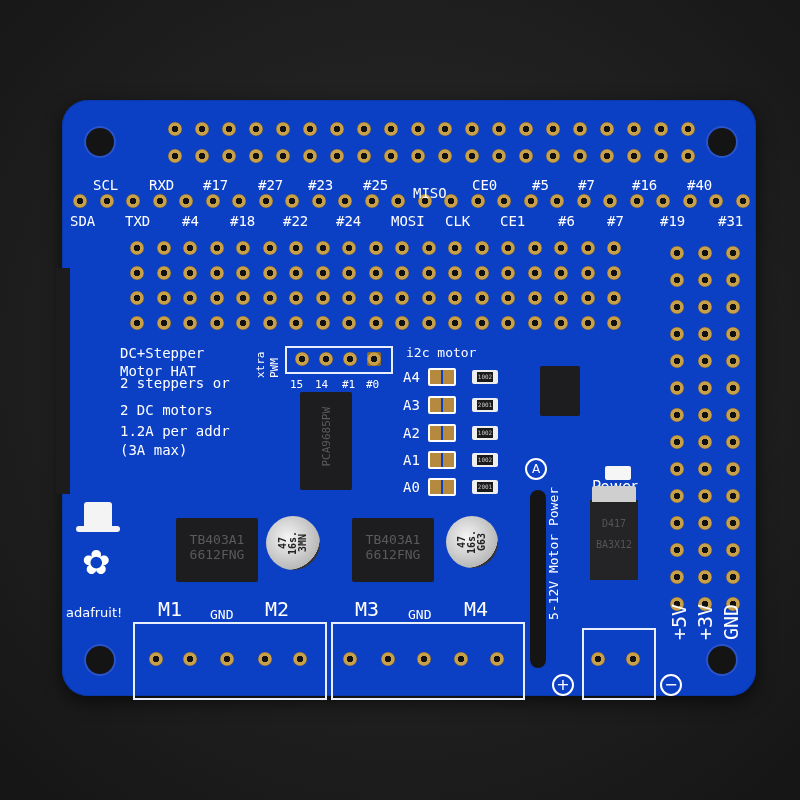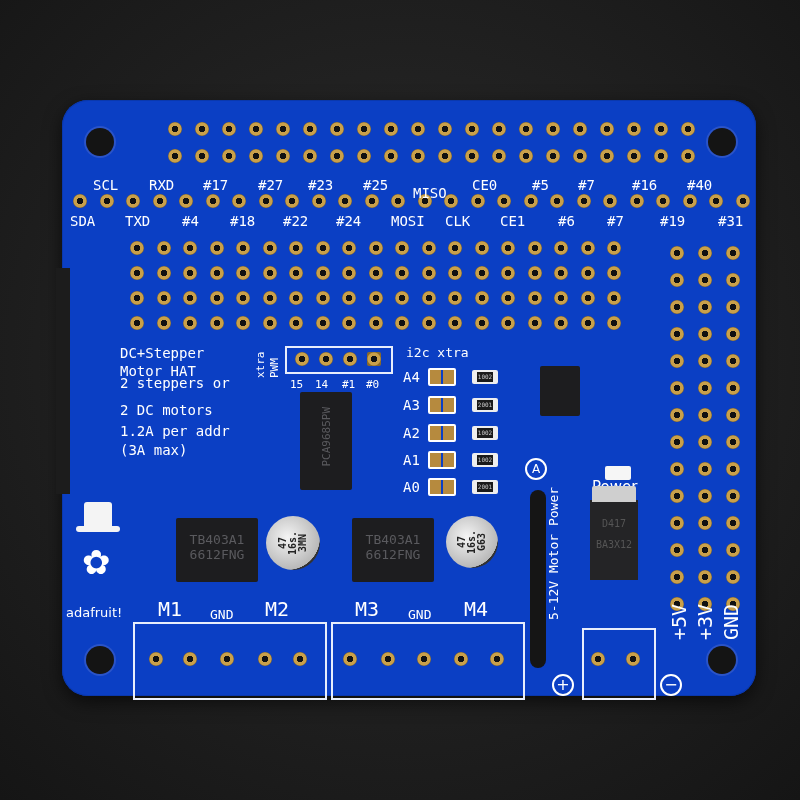--- a/index.html
+++ b/index.html
@@ -284,21 +284,21 @@
   <span class="slk small" style="left:315px;top:378px">14</span>
   <span class="slk small" style="left:342px;top:378px">#1</span>
   <span class="slk small" style="left:366px;top:378px">#0</span>
 </div>
 
 <div class="chip" style="left:300px;top:392px;width:52px;height:98px;">
   <span style="display:block;transform:rotate(-90deg);margin-top:42px;">PCA9685PW</span>
 </div>
 
 <div>
-  <span class="slk mid" style="left:406px;top:346px">i2c xtra</span>
+  <span class="slk mid" style="left:406px;top:346px">i2c motor</span>
   <span class="slk" style="left:403px;top:370px">A4</span>
   <span class="slk" style="left:403px;top:398px">A3</span>
   <span class="slk" style="left:403px;top:426px">A2</span>
   <span class="slk" style="left:403px;top:453px">A1</span>
   <span class="slk" style="left:403px;top:480px">A0</span>
   <div class="jumper" style="left:428px;top:368px"></div>
   <div class="jumper" style="left:428px;top:396px"></div>
   <div class="jumper" style="left:428px;top:424px"></div>
   <div class="jumper" style="left:428px;top:451px"></div>
   <div class="jumper" style="left:428px;top:478px"></div>

